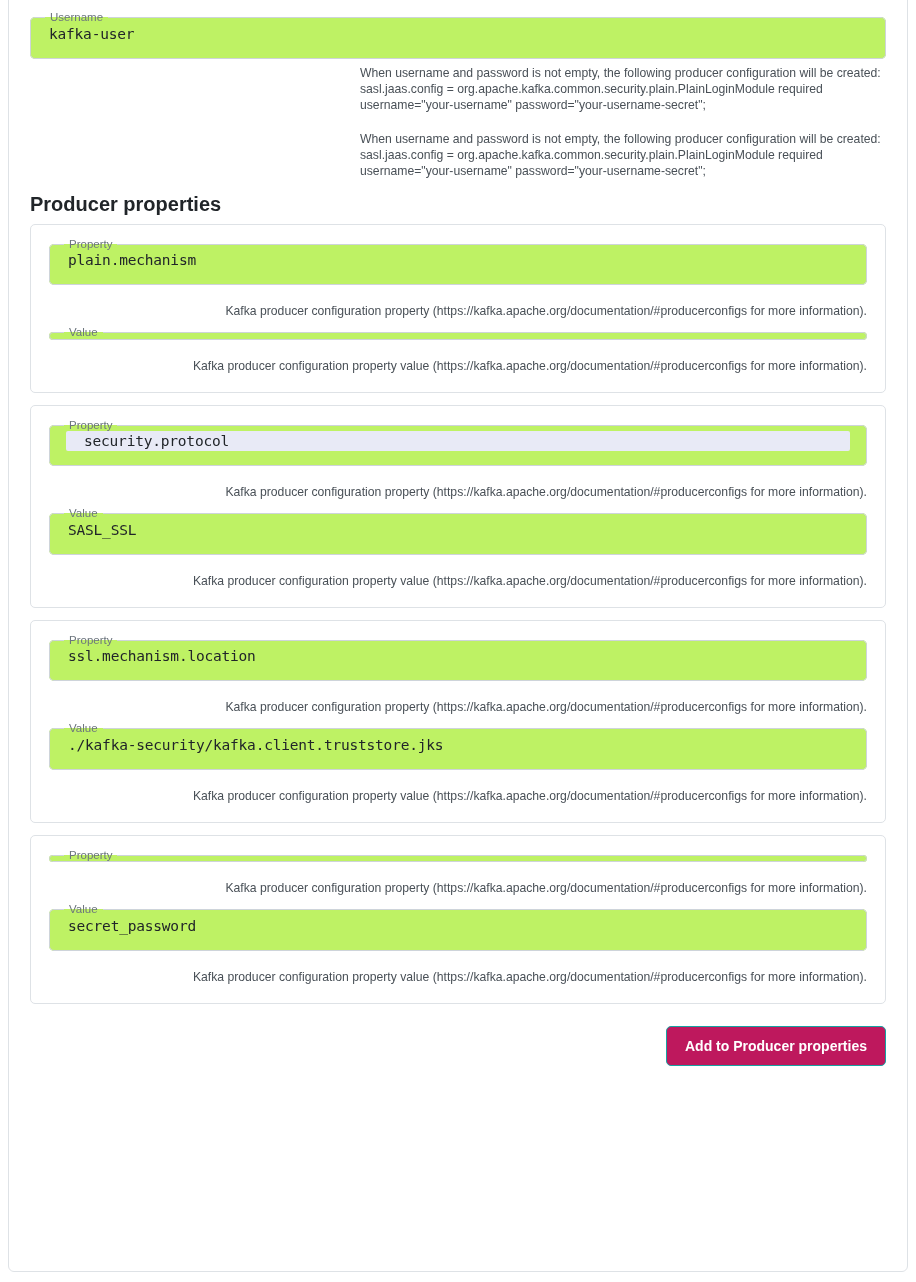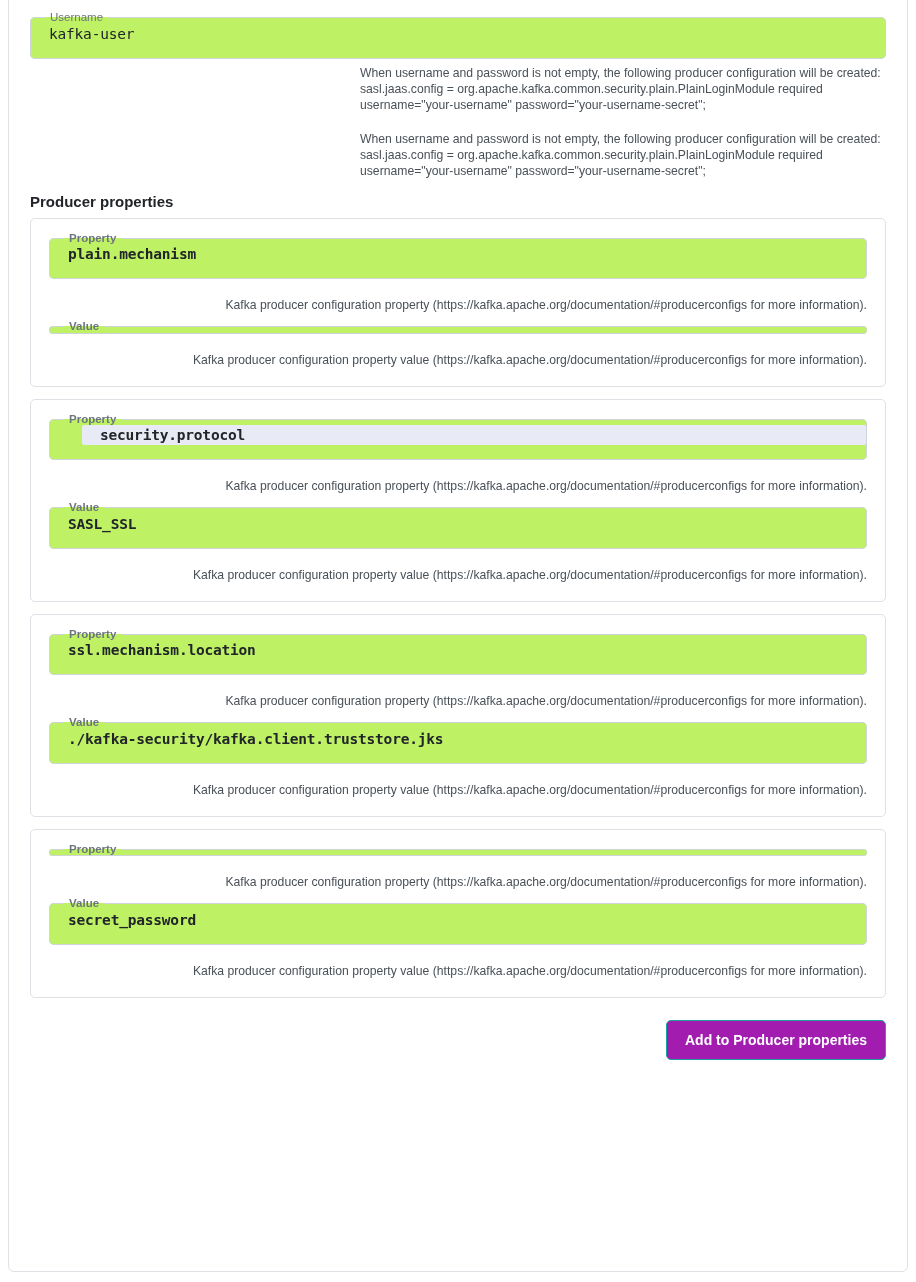--- a/index.html
+++ b/index.html
@@ -66,62 +66,62 @@
     background: transparent;
     font-family: "DejaVu Sans Mono", monospace;
     font-size: 14.5px;
     color: #212529;
     padding: 2px 18px 16px 18px;
     letter-spacing: -0.2px;
   }
   .field .input.highlight {
     background: #e8eaf6;
     padding-left: 18px;
-    margin: 0 16px 0 32px;
+    margin: 0 16px 0 16px;
     width: calc(100% - 32px);
     border-radius: 2px;
     padding-bottom: 2px;
     padding-top: 2px;
     margin-bottom: 14px;
   }
 
   .help {
     font-size: 12.2px;
     color: #495057;
     line-height: 16px;
     padding-top: 6px;
   }
   .help.right { text-align: right; }
   .help.left-indent { margin-left: 330px; }
 
   .section-title {
-    font-size: 15px;
+    font-size: 20px;
     font-weight: bold;
     color: #212529;
     margin: 14px 0 8px 0;
   }
 
   
   .prop-card {
     border: 1px solid #dee2e6;
     border-radius: 5px;
     background: #fff;
     padding: 14px 18px 10px 18px;
     margin-bottom: 12px;
   }
-  .prop-card .field { margin-bottom: 0; font-weight: bold; }
+  .prop-card .field { margin-bottom: 0; }
   .prop-card .help { padding-bottom: 8px; margin-top: 12px; }
 
   .footer {
     display: flex;
     justify-content: flex-end;
     padding: 10px 0 0 0;
   }
   .btn-primary {
-    background: #a21caf;
+    background: #be185d;
     border: 1px solid #17a2a2;
     color: #ffffff;
     font-size: 14px;
     font-weight: bold;
     border-radius: 5px;
     padding: 11px 18px;
     cursor: pointer;
     font-family: "Liberation Sans", sans-serif;
   }
 

